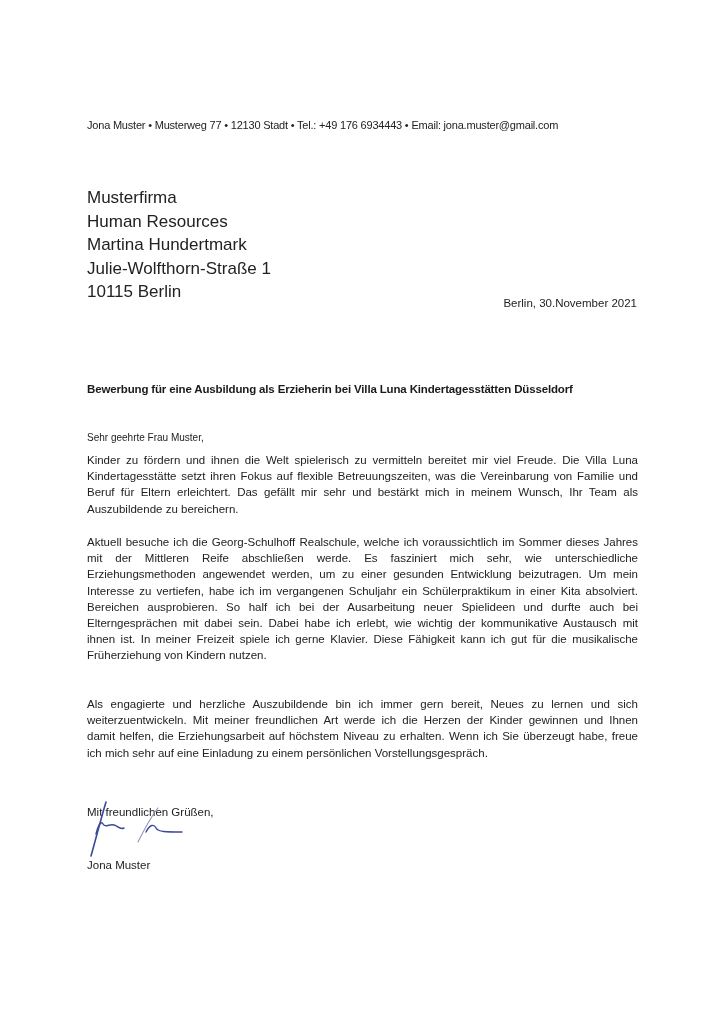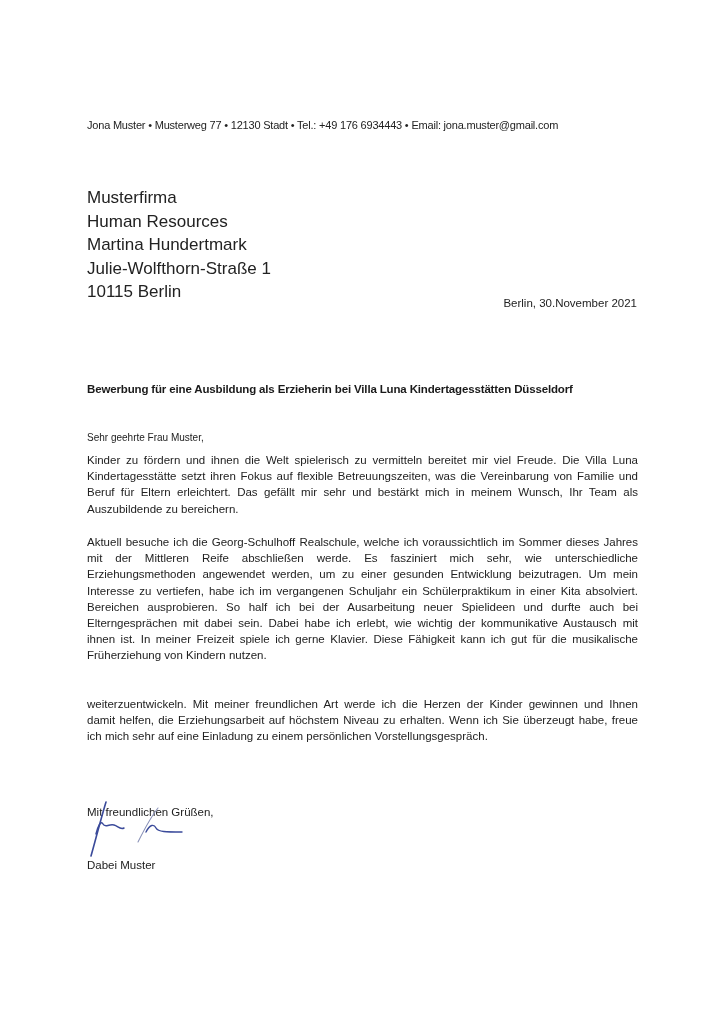--- a/index.html
+++ b/index.html
@@ -148,29 +148,30 @@
     <span class="ln">mit der Mittleren Reife abschließen werde. Es fasziniert mich sehr, wie unterschiedliche</span>
     <span class="ln">Erziehungsmethoden angewendet werden, um zu einer gesunden Entwicklung beizutragen. Um mein</span>
     <span class="ln">Interesse zu vertiefen, habe ich im vergangenen Schuljahr ein Schülerpraktikum in einer Kita absolviert.</span>
     <span class="ln">Bereichen ausprobieren. So half ich bei der Ausarbeitung neuer Spielideen und durfte auch bei</span>
     <span class="ln">Elterngesprächen mit dabei sein. Dabei habe ich erlebt, wie wichtig der kommunikative Austausch mit</span>
     <span class="ln">ihnen ist. In meiner Freizeit spiele ich gerne Klavier. Diese Fähigkeit kann ich gut für die musikalische</span>
     <span class="ln last">Früherziehung von Kindern nutzen.</span>
   </div>
 
   <div class="para p3">
+    <span class="ln">Als engagierte und herzliche Auszubildende bin ich immer gern bereit, Neues zu lernen und sich</span>
     <span class="ln">weiterzuentwickeln. Mit meiner freundlichen Art werde ich die Herzen der Kinder gewinnen und Ihnen</span>
     <span class="ln">damit helfen, die Erziehungsarbeit auf höchstem Niveau zu erhalten. Wenn ich Sie überzeugt habe, freue</span>
     <span class="ln last">ich mich sehr auf eine Einladung zu einem persönlichen Vorstellungsgespräch.</span>
   </div>
 
   <div class="closing">Mit freundlichen Grüßen,</div>
 
   <svg class="signature" viewBox="0 0 110 64" xmlns="http://www.w3.org/2000/svg">
     <path d="M5 62 C 9 48, 14 28, 20 8" stroke="#3a4a9a" stroke-width="1.6" fill="none" stroke-linecap="round"></path>
     <path d="M10 40 C 12 32, 15 26, 17 30 C 19 34, 22 30, 28 31 C 32 32, 34 36, 38 34" stroke="#3a4a9a" stroke-width="1.5" fill="none" stroke-linecap="round"></path>
     <path d="M52 48 C 58 36, 64 24, 72 14" stroke="#8a92b8" stroke-width="1.1" fill="none" stroke-linecap="round"></path>
     <path d="M60 38 C 64 30, 68 30, 70 34 C 72 38, 80 38, 96 38" stroke="#3a4a9a" stroke-width="1.4" fill="none" stroke-linecap="round"></path>
   </svg>
 
-  <div class="signer">Dabei Muster</div>
+  <div class="signer">Jona Muster</div>
 
 </div>
 
 </body></html>

